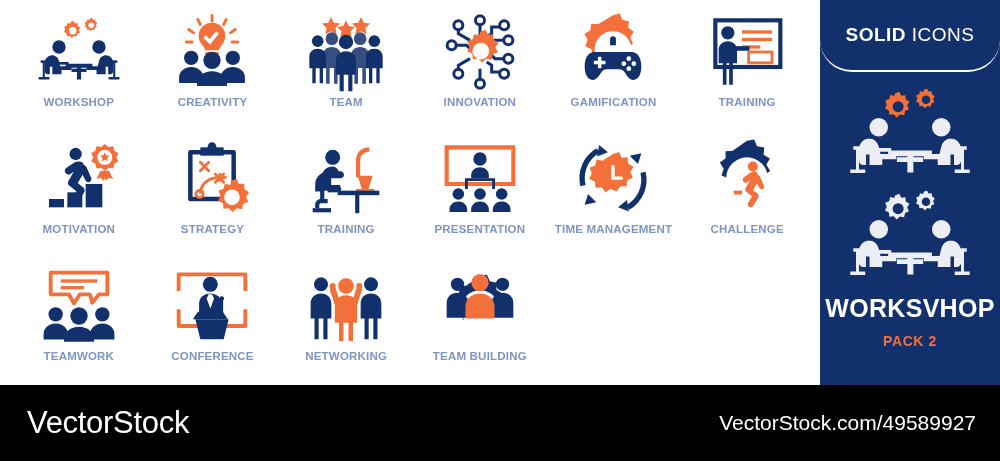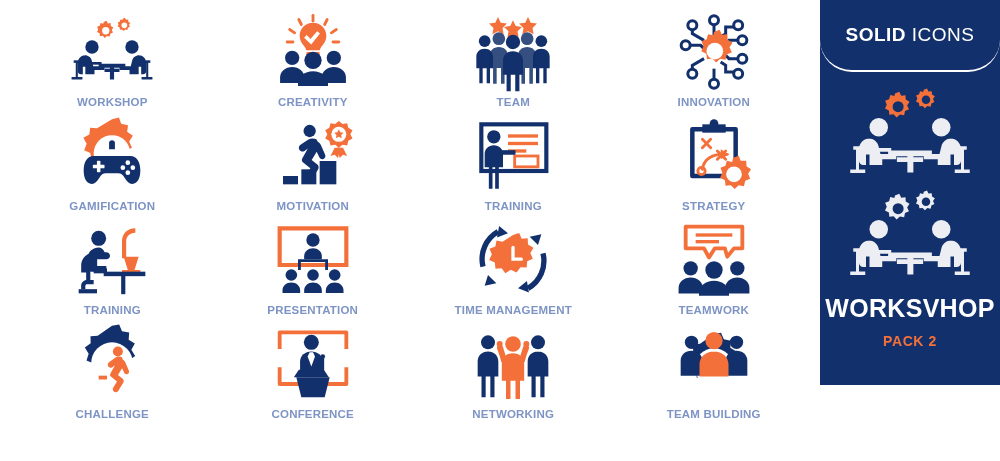--- a/index.html
+++ b/index.html
@@ -21,21 +21,21 @@
   }
 
   
   .icon-grid {
     position: absolute;
     left: 0;
     top: 0;
     width: 820px;
     height: 385px;
     display: grid;
-    grid-template-columns: repeat(4, 1fr);
+    grid-template-columns: repeat(6, 1fr);
     grid-template-rows: repeat(3, 1fr);
     background: #ffffff;
     box-sizing: border-box;
     padding: 4px 6px 0 12px;
   }
   .cell {
     display: flex;
     flex-direction: column;
     align-items: center;
     justify-content: flex-start;
@@ -289,57 +289,57 @@
             <circle cx="69" cy="68" r="2.8"></circle>
           </g>
         </svg>
       </div>
       <div class="caption">GAMIFICATION</div>
     </div>
 
     <div class="cell">
       <div class="glyph">
         <svg viewBox="0 0 100 96" width="84" height="80">
+          <rect x="12" y="10" width="78" height="56" fill="none" stroke="#12306b" stroke-width="5"></rect>
+          <g fill="#f4703a">
+            <rect x="44" y="22" width="36" height="4"></rect>
+            <rect x="44" y="31" width="36" height="4"></rect>
+            <rect x="44" y="40" width="22" height="4"></rect>
+            <rect x="52" y="48" width="28" height="13" fill="none" stroke="#f4703a" stroke-width="3.4"></rect>
+          </g>
+          <g fill="#12306b">
+            <circle cx="27" cy="25" r="8"></circle>
+            <path d="M27 35 c-6.4 0 -11 4.4 -11 10.4 l0 16 5 0 0 26 4.4 0 0 -26 3.2 0 0 26 4.4 0 0 -26 5 0 0 -16 c0 -6 -4.6 -10.4 -11 -10.4z"></path>
+            <path d="M33 41 l20 0 0 5.5 -20 0z"></path>
+          </g>
+        </svg>
+      </div>
+      <div class="caption">TRAINING</div>
+    </div>
+
+    <div class="cell">
+      <div class="glyph">
+        <svg viewBox="0 0 100 96" width="84" height="80">
           <g fill="#f4703a">
             <path d="M76 38 l-5 10 5 -1.5 4 4 3 -12.5z"></path>
             <path d="M86 38 l5 10 -5 -1.5 -4 4 -3 -12.5z"></path>
             <path d="M81 6 l4.4 3.6 5.6 -1 1.4 5.6 5 2.8 -2.6 5 2.6 5 -5 2.8 -1.4 5.6 -5.6 -1 -4.4 3.6 -4.4 -3.6 -5.6 1 -1.4 -5.6 -5 -2.8 2.6 -5 -2.6 -5 5 -2.8 1.4 -5.6 5.6 1z"></path>
             <circle cx="81" cy="22" r="9" fill="#ffffff"></circle>
             <path fill="#f4703a" d="M81 16 l1.7 3.5 3.9 0.6 -2.8 2.7 0.7 3.9 -3.5 -1.8 -3.5 1.8 0.7 -3.9 -2.8 -2.7 3.9 -0.6z"></path>
           </g>
           <g fill="#12306b">
             <circle cx="46" cy="18" r="7.4"></circle>
             <path d="M54 28 c-3.2 -1.6 -7 -1.4 -10 0.6 l-9 6 c-2 1.4 -2.6 4 -1.4 6 1.3 2.2 4.2 2.8 6.2 1.3 l4 -2.8 -6.6 11.5 c-1 1.8 -0.6 4 1 5.2 l8.6 6.8 -5.6 9 c-1.3 2.1 -0.6 4.8 1.6 6 2.1 1.2 4.8 0.5 6 -1.6 l7.4 -12 c1.1 -1.9 0.7 -4.3 -1 -5.7 l-6.8 -5.4 6 -10 3.2 6.6 c0.9 1.9 3.1 2.8 5 2 1.9 -0.8 2.8 -3 2 -4.9 l-5 -11.4 c-0.8 -1.8 -2 -3.4 -3.8 -4.3z"></path>
             <rect x="14" y="72" width="18" height="10"></rect>
             <rect x="36" y="64" width="18" height="18"></rect>
             <rect x="58" y="54" width="20" height="28"></rect>
           </g>
         </svg>
       </div>
       <div class="caption">MOTIVATION</div>
-    </div>
-
-    <div class="cell">
-      <div class="glyph">
-        <svg viewBox="0 0 100 96" width="84" height="80">
-          <rect x="12" y="10" width="78" height="56" fill="none" stroke="#12306b" stroke-width="5"></rect>
-          <g fill="#f4703a">
-            <rect x="44" y="22" width="36" height="4"></rect>
-            <rect x="44" y="31" width="36" height="4"></rect>
-            <rect x="44" y="40" width="22" height="4"></rect>
-            <rect x="52" y="48" width="28" height="13" fill="none" stroke="#f4703a" stroke-width="3.4"></rect>
-          </g>
-          <g fill="#12306b">
-            <circle cx="27" cy="25" r="8"></circle>
-            <path d="M27 35 c-6.4 0 -11 4.4 -11 10.4 l0 16 5 0 0 26 4.4 0 0 -26 3.2 0 0 26 4.4 0 0 -26 5 0 0 -16 c0 -6 -4.6 -10.4 -11 -10.4z"></path>
-            <path d="M33 41 l20 0 0 5.5 -20 0z"></path>
-          </g>
-        </svg>
-      </div>
-      <div class="caption">TRAINING</div>
     </div>
 
     <div class="cell">
       <div class="glyph">
         <svg viewBox="0 0 100 96" width="84" height="80">
           <path d="M24 16 l52 0 0 56 -52 0z" fill="none" stroke="#12306b" stroke-width="5.4" stroke-linejoin="round"></path>
           <path d="M36 10 l28 0 0 10 -28 0z" fill="#12306b"></path>
           <circle cx="50" cy="9" r="5.2" fill="#12306b"></circle>
           <g stroke="#f4703a" stroke-width="3.4" fill="none" stroke-linecap="round">
             <line x1="36" y1="28" x2="46" y2="38"></line>
@@ -417,51 +417,51 @@
             <path d="M50 33 l0 14 10 0"></path>
           </g>
         </svg>
       </div>
       <div class="caption">TIME MANAGEMENT</div>
     </div>
 
     <div class="cell">
       <div class="glyph">
         <svg viewBox="0 0 100 96" width="84" height="80">
+          <path fill="#12306b" d="M50 2 l8.6 -1.4 3.4 8 8.6 1.6 -0.6 8.6 7.4 4.6 -4.2 7.6 4.6 7.4 -7.2 4.8 0.4 8.6 -8.6 1 -4 8 -8 -3.4 -7.4 4.4 -5.4 -6.8 -8.6 0.6 -1.6 -8.4 -8 -3.4 2.6 -8.2 -4.6 -7.4 7 -5 -0.2 -8.6 8.6 -0.6z"></path>
+          <circle cx="50" cy="47" r="25" fill="#ffffff"></circle>
+          <g fill="#f4703a">
+            <circle cx="57" cy="33" r="6"></circle>
+            <path d="M62 40 c-2.6 -1.4 -5.8 -1.2 -8.2 0.6 l-7.4 5.2 c-1.6 1.2 -2 3.4 -1 5 1 1.7 3.3 2.2 5 1 l3.2 -2.2 -5.4 9.4 c-0.9 1.5 -0.5 3.4 0.8 4.4 l7 5.6 -4.6 7.4 c-1 1.7 -0.4 3.9 1.3 4.9 1.7 1 3.9 0.4 4.9 -1.3 l6 -9.8 c0.9 -1.5 0.6 -3.5 -0.8 -4.6 l-5.6 -4.4 4.9 -8.2 2.6 5.4 c0.7 1.5 2.5 2.2 4 1.6 1.5 -0.7 2.2 -2.5 1.6 -4 l-4 -9.3 c-0.7 -1.5 -1.7 -2.8 -3.3 -3.7z"></path>
+            <path d="M34 62 l10 0 0 4.6 -10 0z"></path>
+          </g>
+        </svg>
+      </div>
+      <div class="caption">CHALLENGE</div>
+    </div>
+
+    <div class="cell">
+      <div class="glyph">
+        <svg viewBox="0 0 100 96" width="84" height="80">
           <path d="M16 8 l68 0 0 26 -10 0 -8 10 -3 -10 -12 0 -7 11 -6 -11 -22 0z" fill="none" stroke="#f4703a" stroke-width="4.6" stroke-linejoin="round"></path>
           <g fill="#f4703a">
             <rect x="28" y="16" width="44" height="4"></rect>
             <rect x="28" y="24" width="28" height="4"></rect>
           </g>
           <g fill="#12306b">
             <circle cx="22" cy="58" r="8.6"></circle>
             <path d="M22 69 c-8 0 -14.5 5.4 -14.5 12.3 l0 7 29 0 0 -7 c0 -6.9 -6.5 -12.3 -14.5 -12.3z"></path>
             <circle cx="78" cy="58" r="8.6"></circle>
             <path d="M78 69 c8 0 14.5 5.4 14.5 12.3 l0 7 -29 0 0 -7 c0 -6.9 6.5 -12.3 14.5 -12.3z"></path>
             <circle cx="50" cy="60" r="10.4"></circle>
             <path d="M50 73 c-10 0 -18 6.2 -18 14.3 l0 3.5 36 0 0 -3.5 c0 -8.1 -8 -14.3 -18 -14.3z"></path>
           </g>
         </svg>
       </div>
       <div class="caption">TEAMWORK</div>
-    </div>
-
-    <div class="cell">
-      <div class="glyph">
-        <svg viewBox="0 0 100 96" width="84" height="80">
-          <path fill="#12306b" d="M50 2 l8.6 -1.4 3.4 8 8.6 1.6 -0.6 8.6 7.4 4.6 -4.2 7.6 4.6 7.4 -7.2 4.8 0.4 8.6 -8.6 1 -4 8 -8 -3.4 -7.4 4.4 -5.4 -6.8 -8.6 0.6 -1.6 -8.4 -8 -3.4 2.6 -8.2 -4.6 -7.4 7 -5 -0.2 -8.6 8.6 -0.6z"></path>
-          <circle cx="50" cy="47" r="25" fill="#ffffff"></circle>
-          <g fill="#f4703a">
-            <circle cx="57" cy="33" r="6"></circle>
-            <path d="M62 40 c-2.6 -1.4 -5.8 -1.2 -8.2 0.6 l-7.4 5.2 c-1.6 1.2 -2 3.4 -1 5 1 1.7 3.3 2.2 5 1 l3.2 -2.2 -5.4 9.4 c-0.9 1.5 -0.5 3.4 0.8 4.4 l7 5.6 -4.6 7.4 c-1 1.7 -0.4 3.9 1.3 4.9 1.7 1 3.9 0.4 4.9 -1.3 l6 -9.8 c0.9 -1.5 0.6 -3.5 -0.8 -4.6 l-5.6 -4.4 4.9 -8.2 2.6 5.4 c0.7 1.5 2.5 2.2 4 1.6 1.5 -0.7 2.2 -2.5 1.6 -4 l-4 -9.3 c-0.7 -1.5 -1.7 -2.8 -3.3 -3.7z"></path>
-            <path d="M34 62 l10 0 0 4.6 -10 0z"></path>
-          </g>
-        </svg>
-      </div>
-      <div class="caption">CHALLENGE</div>
     </div>
 
     <div class="cell">
       <div class="glyph">
         <svg viewBox="0 0 100 96" width="84" height="80">
           <path d="M10 30 l0 -20 80 0 0 20 M10 52 l0 20 80 0 0 -20" fill="none" stroke="#f4703a" stroke-width="4.6" stroke-linejoin="round"></path>
           <g fill="#12306b">
             <circle cx="48" cy="22" r="9"></circle>
             <path d="M48 33 c-7.6 0 -13.5 5 -13.5 12 l0 12 27 0 0 -12 c0 -7 -5.9 -12 -13.5 -12z"></path>
             <path d="M46 34 l4 0 2.4 5 -4.4 12 -4.4 -12z" fill="#ffffff"></path>
@@ -572,14 +572,18 @@
             <path d="M39.5 57 l21 0 0 3.8 -21 0z"></path>
           </g>
         </svg>
       </div>
 
       <div class="promo-word">WORKSVHOP</div>
       <div class="promo-pack">PACK 2</div>
     </div>
   </div>
 
+  <div class="footer">
+    <div class="footer-brand">VectorStock</div>
+    <div class="footer-url">VectorStock.com/49589927</div>
+  </div>
 
 </div>
 
 </body></html>

